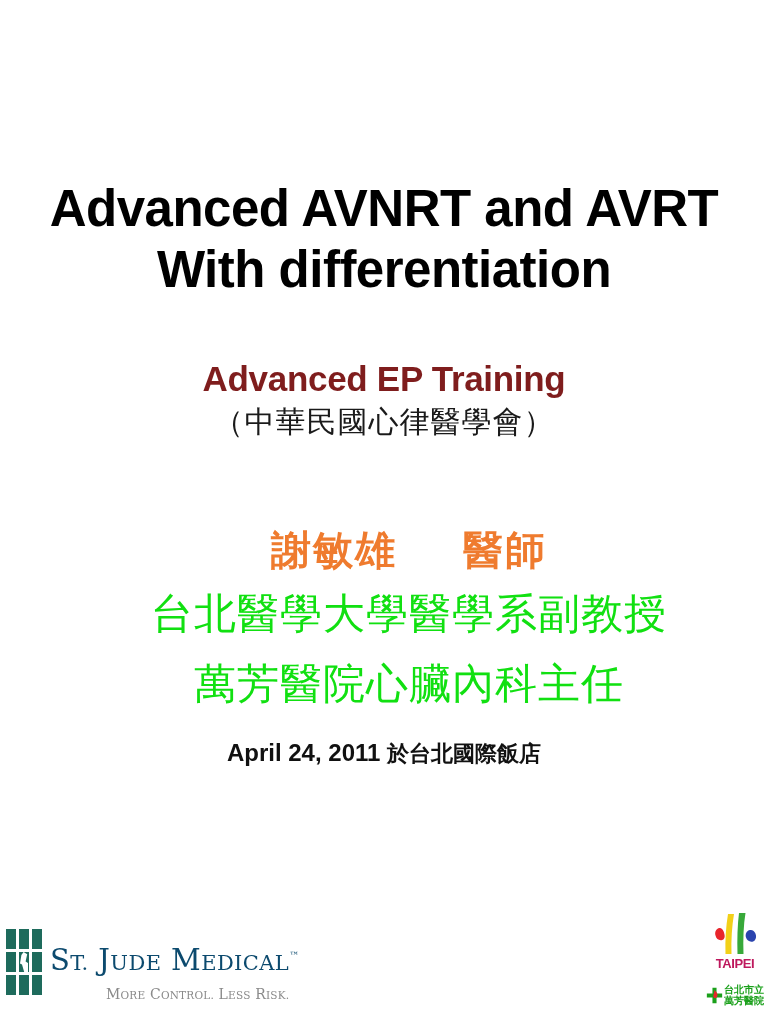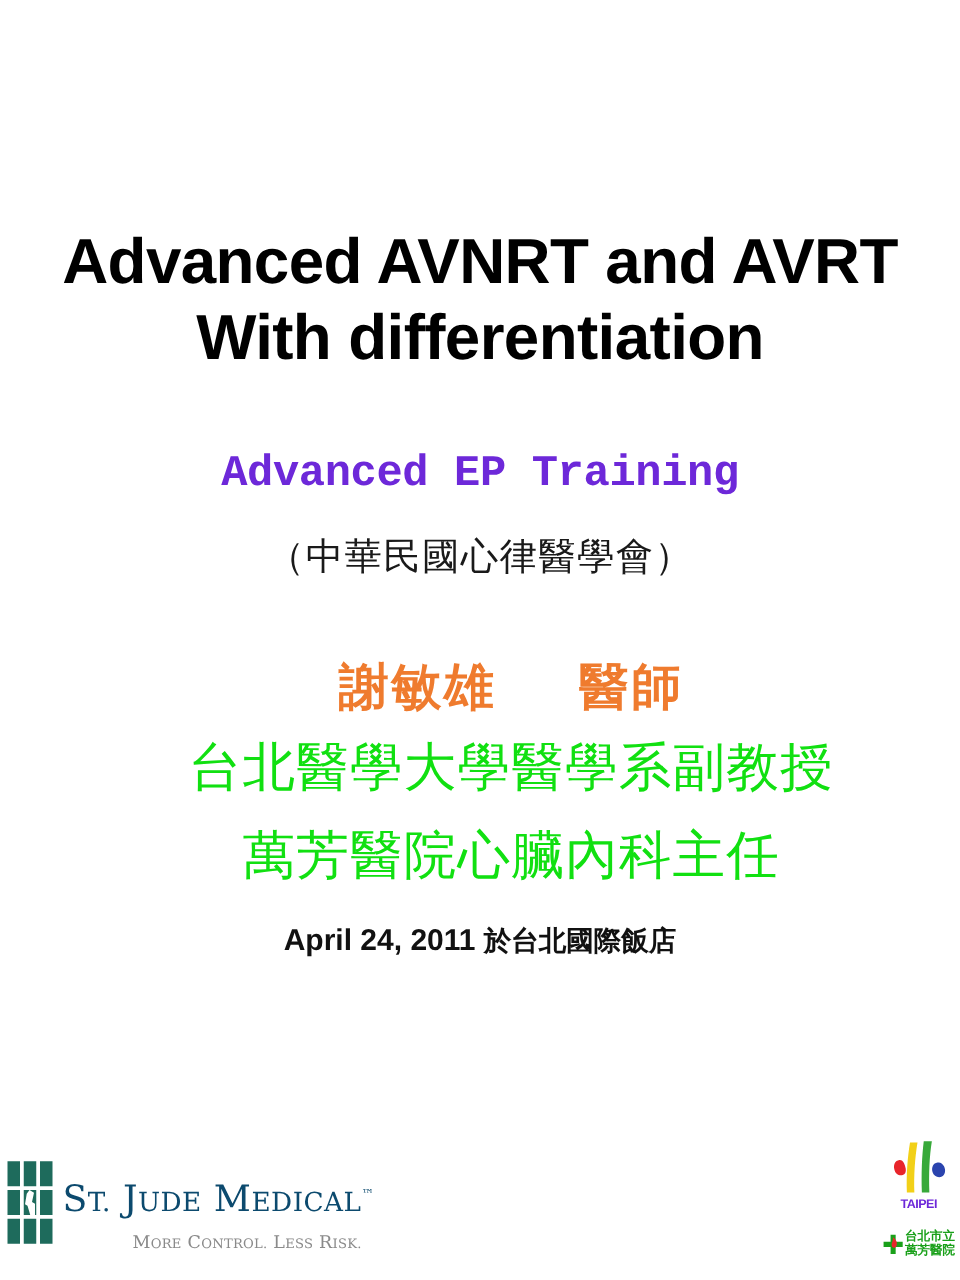--- a/index.html
+++ b/index.html
@@ -45,35 +45,34 @@
 
   
   .subtitle-block {
     position: absolute;
     left: 0;
     top: 357px;
     width: 768px;
     text-align: center;
   }
   .subtitle-en {
-    color: #6d28d9;
-    font-family: Liberation Mono, monospace;
+    color: #7f1d1d;
+    font-family: Liberation Sans, sans-serif;
     font-weight: bold;
     font-size: 35px;
     line-height: 44px;
     letter-spacing: -0.3px;
   }
   .subtitle-zh {
     color: #1a1a1a;
     font-family: "DejaVu Serif", "Liberation Serif", serif;
     font-weight: normal;
     font-size: 30px;
     line-height: 42px;
     letter-spacing: 1px;
-    margin-top: 24px;
   }
 
   
   .presenter-block {
     position: absolute;
     left: 0;
     top: 521px;
     width: 768px;
     text-align: center;
     padding-left: 25px;
@@ -203,24 +202,24 @@
     top: 0;
     width: 58px;
     height: 44px;
   }
   .taipei-word {
     position: absolute;
     left: 0;
     top: 43px;
     width: 58px;
     text-align: center;
-    color: #6d28d9;
+    color: #be185d;
     font-family: "Liberation Sans", sans-serif;
     font-weight: bold;
-    font-size: 10px;
+    font-size: 13px;
     line-height: 17px;
     letter-spacing: -0.4px;
   }
   .hospital-row {
     position: absolute;
     left: 0;
     top: 64px;
     width: 58px;
     height: 38px;
     display: flex;

